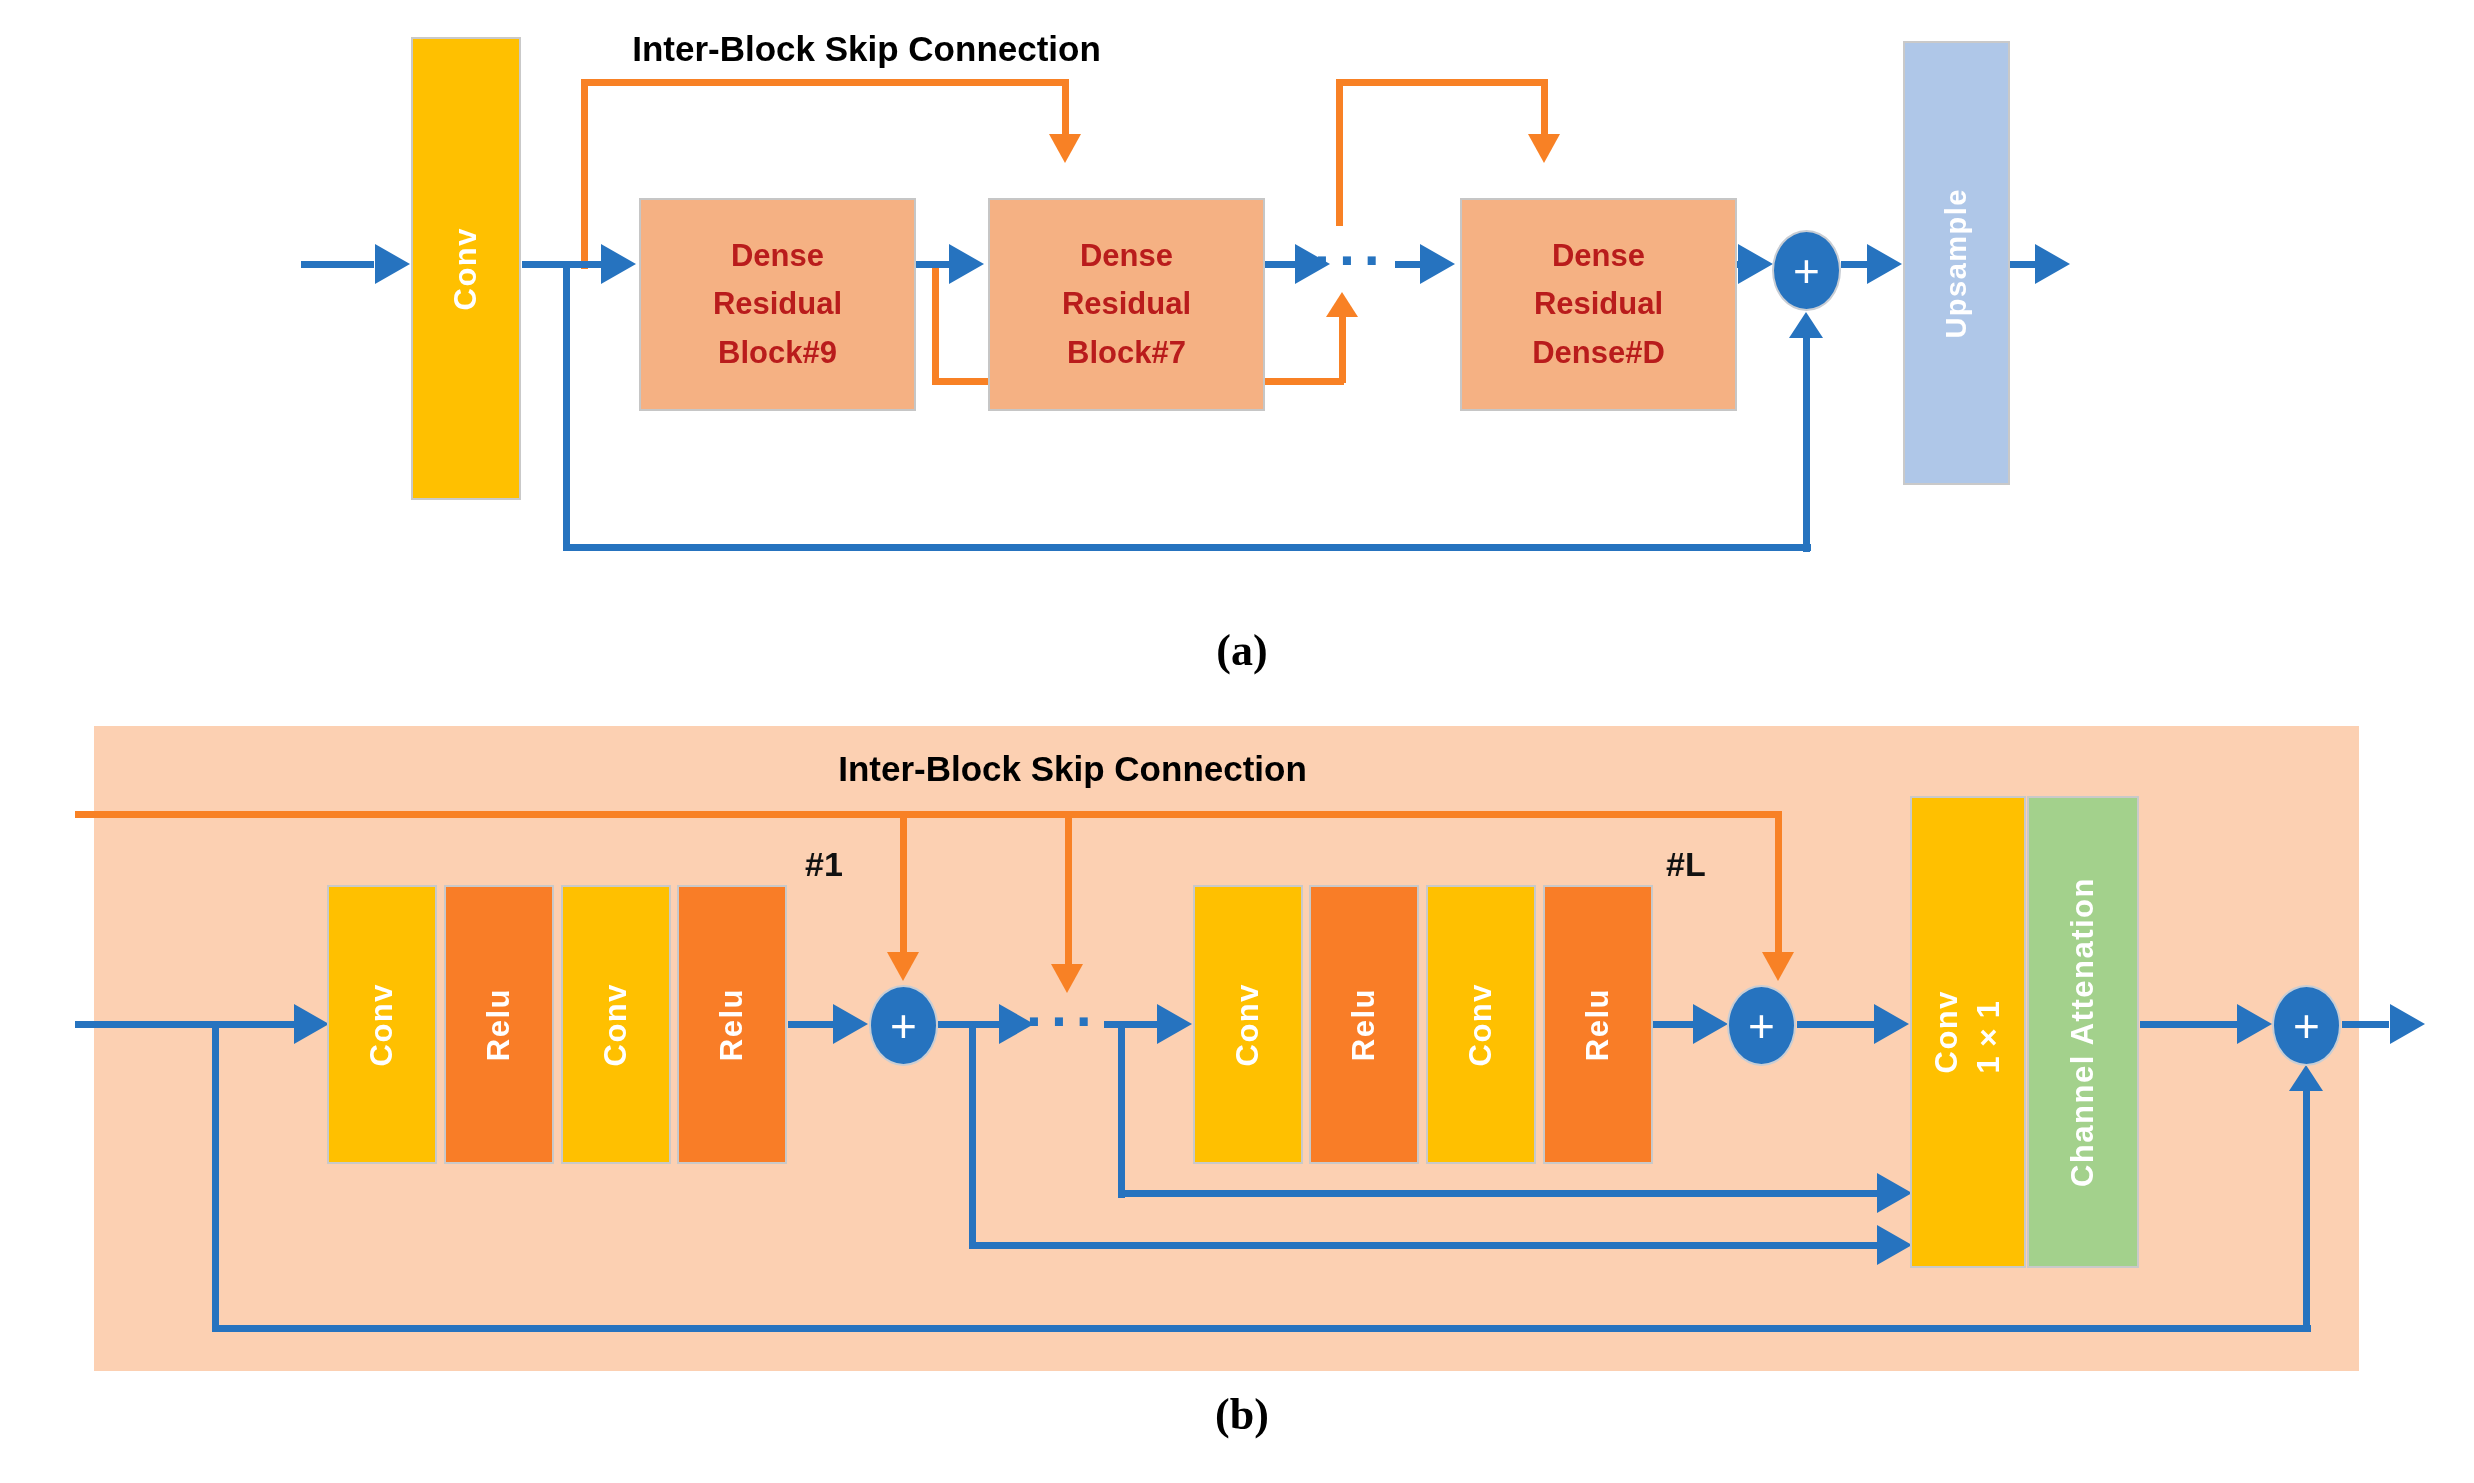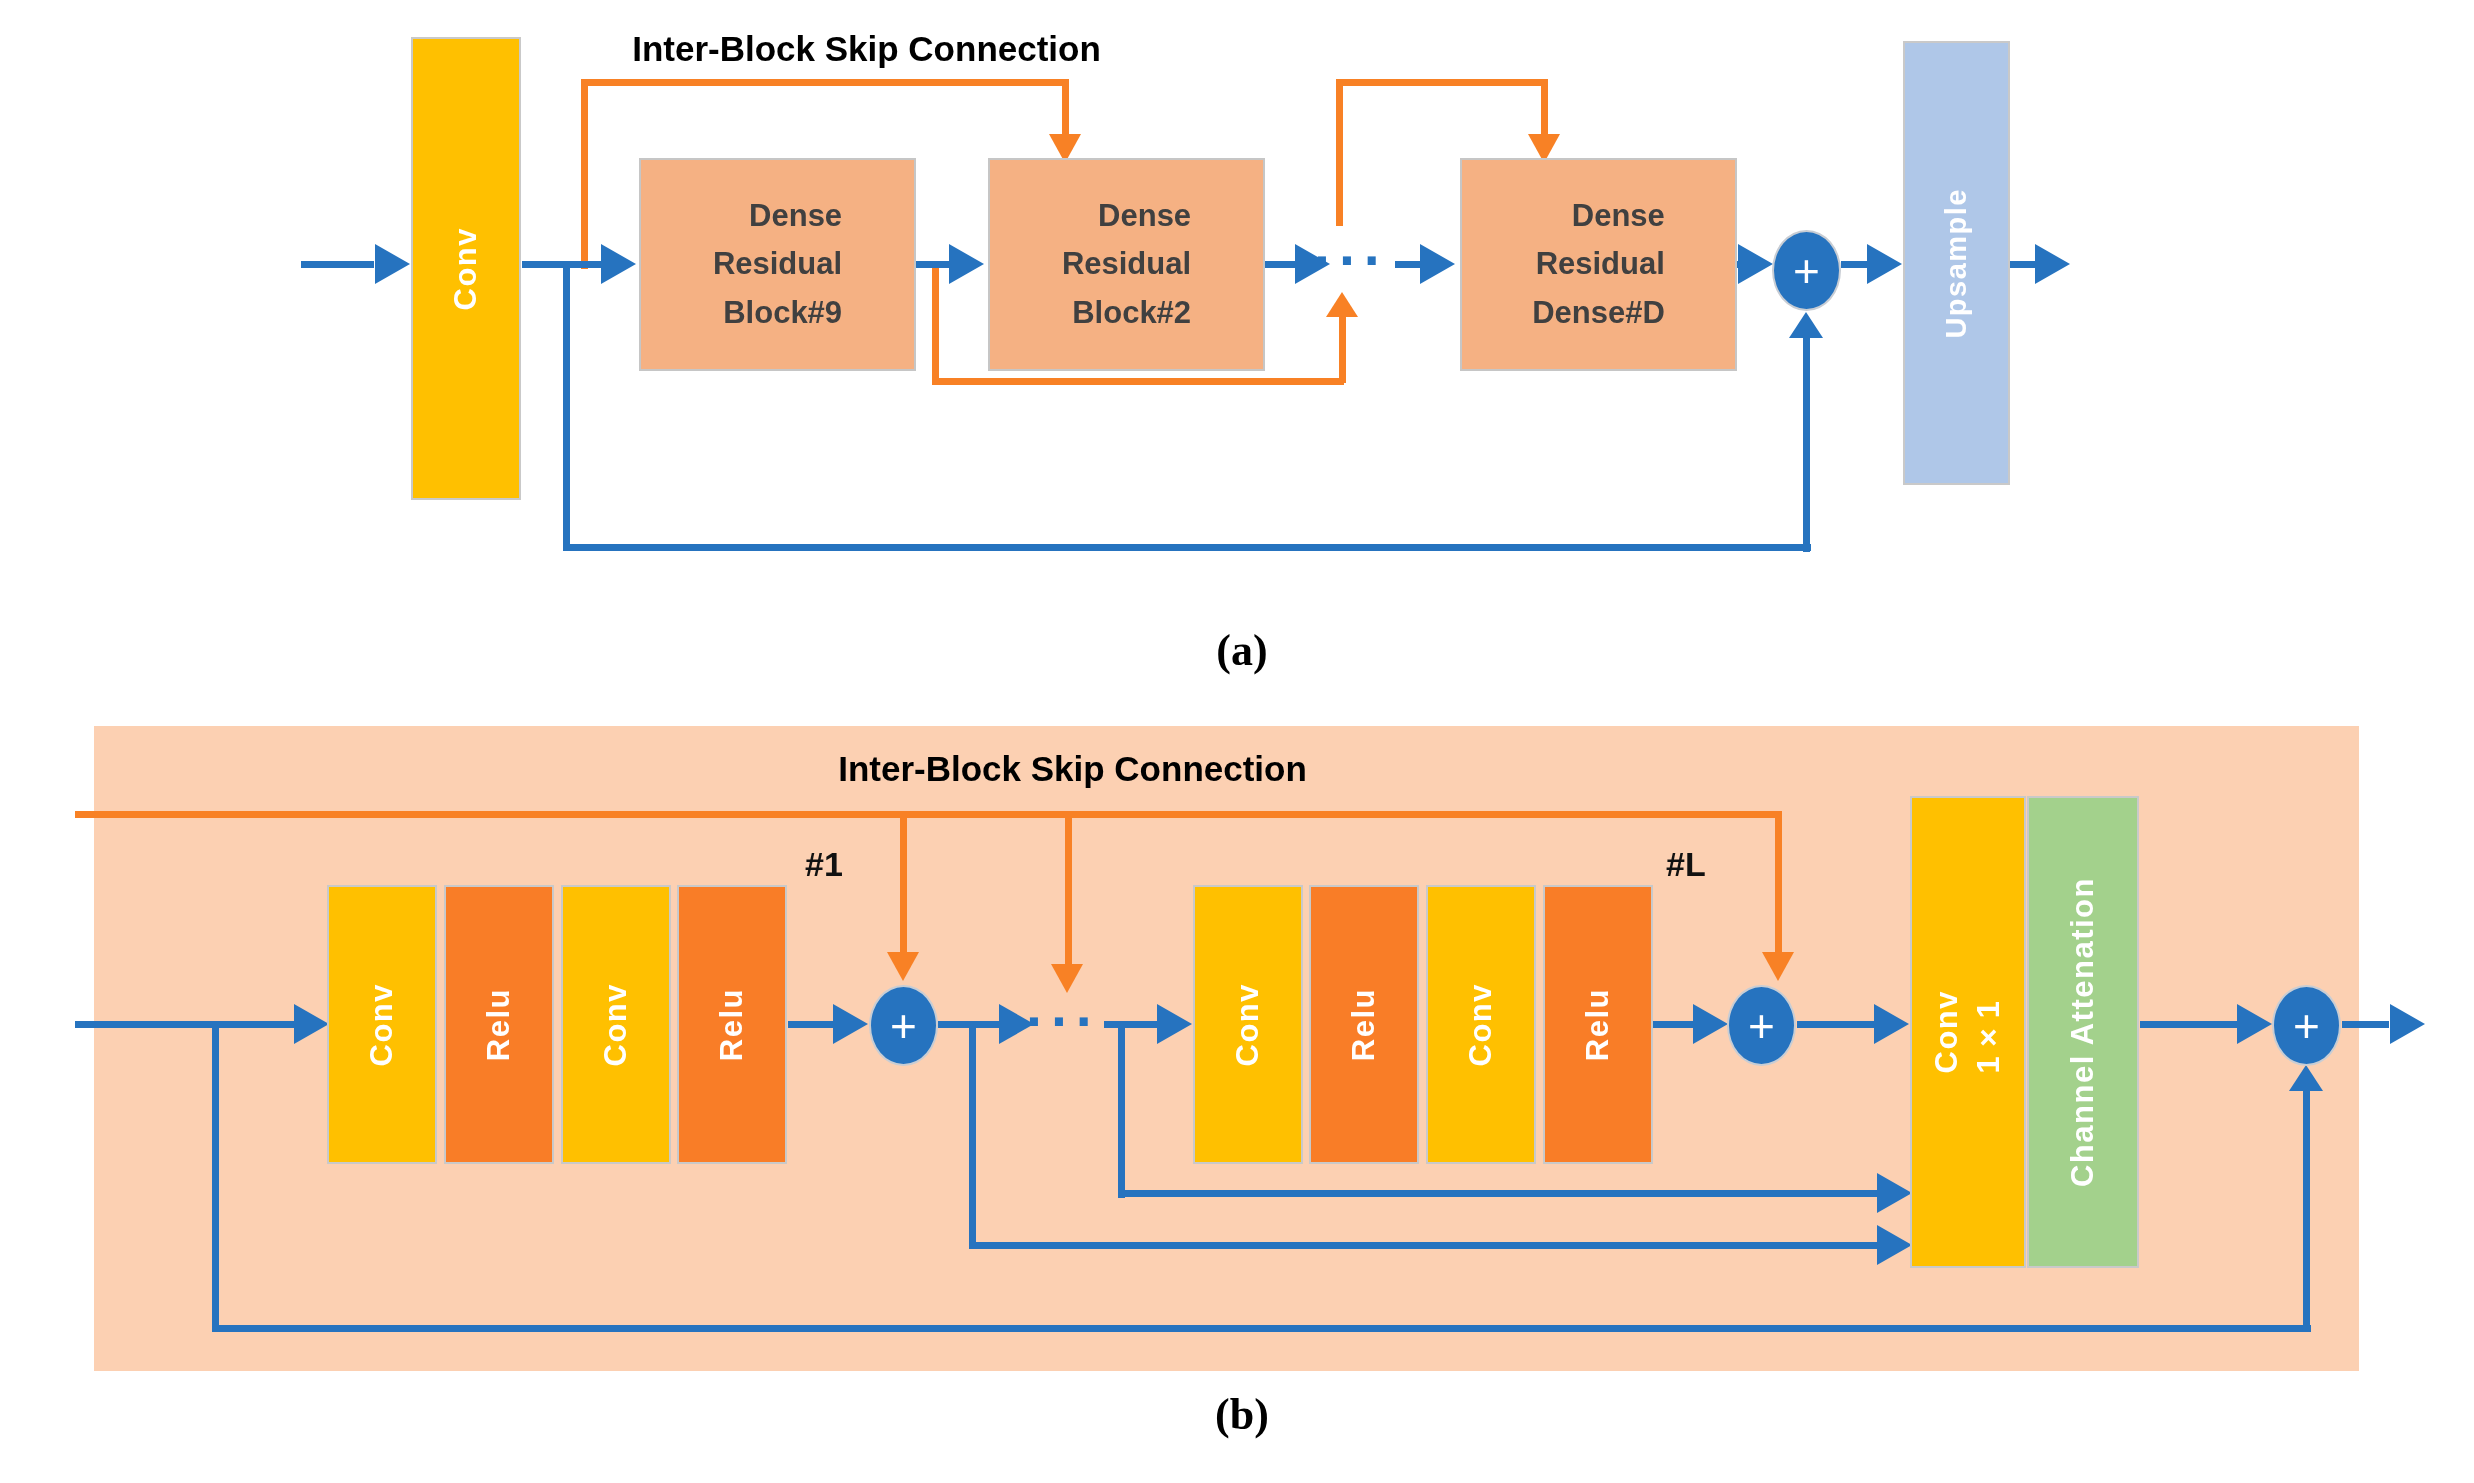--- a/index.html
+++ b/index.html
@@ -5,21 +5,21 @@
   html,body{margin:0;padding:0;}
   body{
     width:2475px;height:1484px;position:relative;background:#ffffff;
     font-family:"Liberation Sans", sans-serif;overflow:hidden;
   }
   .abs{position:absolute;}
   
   .box{position:absolute;display:flex;align-items:center;justify-content:center;
        box-sizing:border-box;border:2.2px solid #c6c6c6;}
   .blue-box{background:#2575C5;color:#fff;font-family:"Liberation Serif",serif;font-size:65px;}
-  .peach-box{background:#F5B183;color:#404040;font-size:31px;font-weight:600;line-height:1.55;text-align:right;}
+  .peach-box{background:#F5B183;color:#b91c1c;font-size:31px;font-weight:600;line-height:1.55;text-align:center;margin-top:40px;}
   .gold-bar{background:#FFC000;}
   .relu-bar{background:#F97D27;}
   .lblue-bar{background:#AFC7E8;}
   .green-bar{background:#A3D18C;}
   .bar{position:absolute;display:flex;align-items:center;justify-content:center;
        box-sizing:border-box;border:2.2px solid #c9c9c9;}
   .vtext{writing-mode:vertical-rl;transform:rotate(180deg);color:#fff;
          font-size:31px;font-weight:700;letter-spacing:1.5px;white-space:nowrap;}
   
   .bl-h{position:absolute;height:7.3px;background:#2673BF;}
@@ -106,21 +106,21 @@
       <div>Dense</div>
       <div>Residual</div>
       <div>Block#9</div>
     </div>
   </div>
 
   <div class="box peach-box" style="left:988px;top:158px;width:277px;height:213px;">
     <div>
       <div>Dense</div>
       <div>Residual</div>
-      <div>Block#2</div>
+      <div>Block#7</div>
     </div>
   </div>
 
   <div class="dots" style="left:1314px;top:232px;">···</div>
 
   <div class="box peach-box" style="left:1460px;top:158px;width:277px;height:213px;">
     <div>
       <div>Dense</div>
       <div>Residual</div>
       <div>Dense#D</div>

